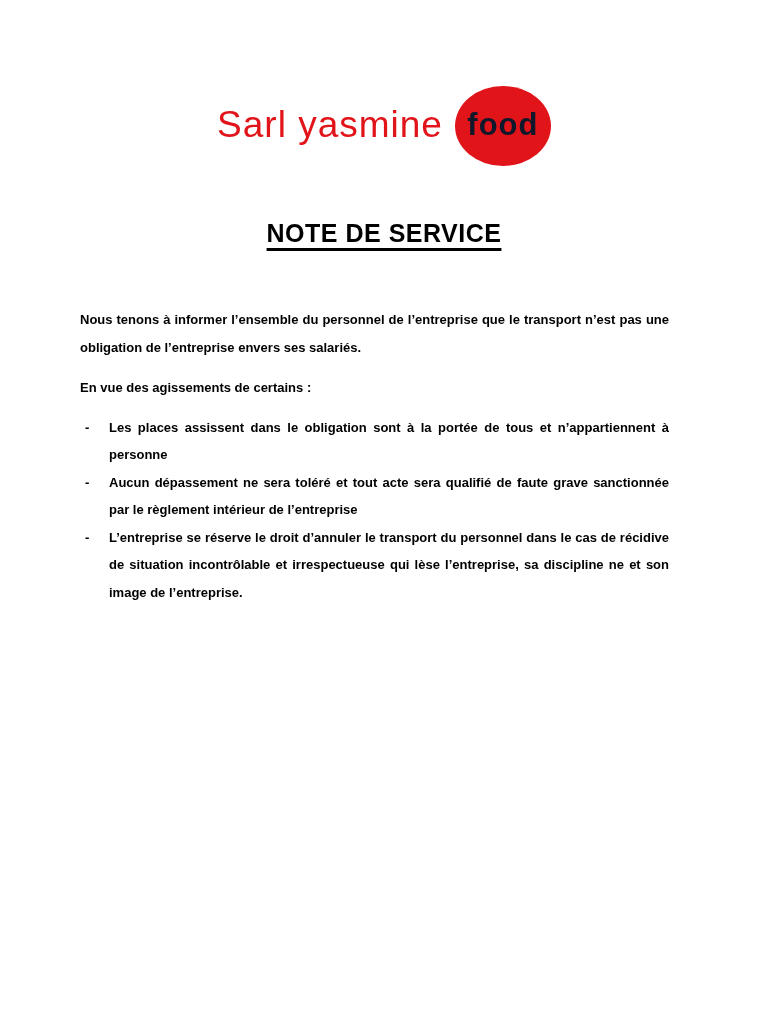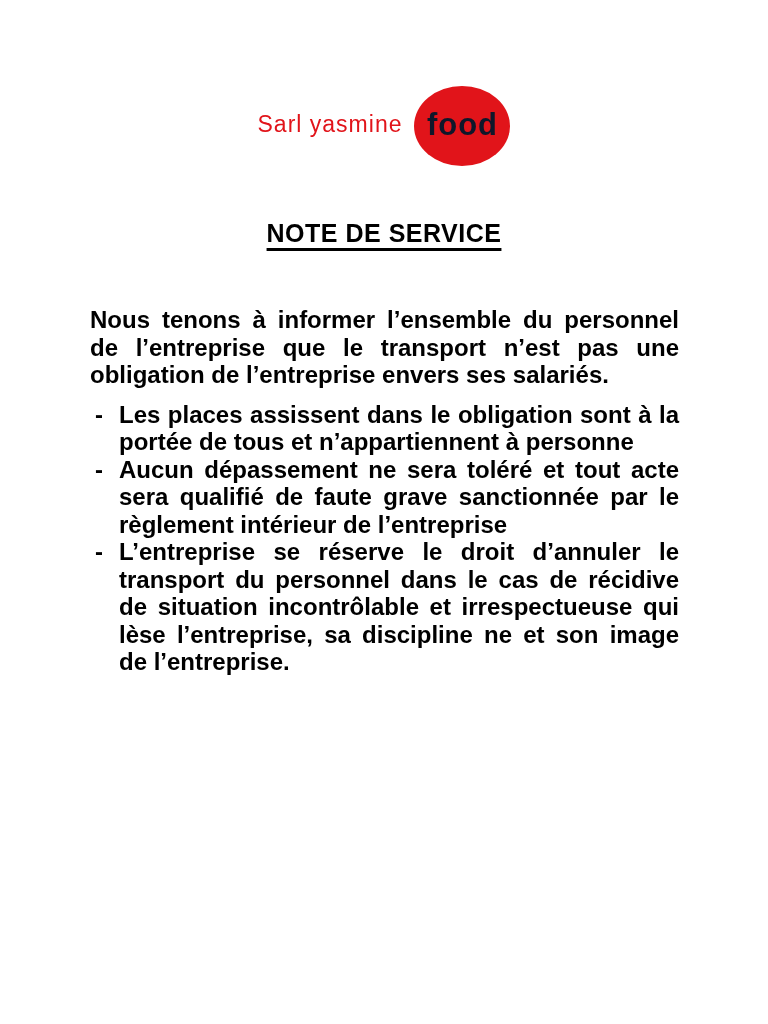--- a/index.html
+++ b/index.html
@@ -19,21 +19,21 @@
     position: absolute;
     top: 86px;
     left: 0;
     width: 100%;
     display: flex;
     justify-content: center;
     align-items: center;
     gap: 12px;
   }
   .logo-wordmark {
-    font-size: 23px;
+    font-size: 37px;
     font-weight: 400;
     letter-spacing: 1px;
     color: var(--brand-red);
     line-height: 1;
     padding-bottom: 4px;
   }
   .logo-badge {
     width: 96px;
     height: 80px;
     border-radius: 50%;
@@ -64,23 +64,23 @@
     font-weight: 800;
     letter-spacing: 0.5px;
     text-decoration: underline;
     text-decoration-thickness: 2.5px;
     text-underline-offset: 6px;
   }
   
   .content {
     position: absolute;
     top: 306px;
-    left: 90px;
+    left: 80px;
     width: 589px;
-    font-size: 24px;
+    font-size: 13px;
     line-height: 27.5px;
     font-weight: 700;
     text-align: justify;
   }
   .content p { margin: 0 0 13px 0; }
   .content p:last-of-type { margin-bottom: 12px; }
   ul.note-list {
     list-style: none;
     margin: 0;
     padding-left: 29px;
@@ -107,20 +107,21 @@
       <span class="logo-badge-label">food</span>
     </span>
   </div>
 
   <div class="title-wrap">
     <span class="doc-title">NOTE DE SERVICE</span>
   </div>
 
   <div class="content">
     <p>Nous tenons à informer l’ensemble du personnel de l’entreprise que le transport n’est pas une obligation de l’entreprise envers ses salariés.</p>
+    <p>En vue des agissements de certains :</p>
 
     <ul class="note-list">
       <li>
         <span class="dash">-</span>
         <span>Les places assissent dans le obligation sont à la portée de tous et n’appartiennent à personne</span>
       </li>
       <li>
         <span class="dash">-</span>
         <span>Aucun dépassement ne sera toléré et tout acte sera qualifié de faute grave sanctionnée par le règlement intérieur de l’entreprise</span>
       </li>

